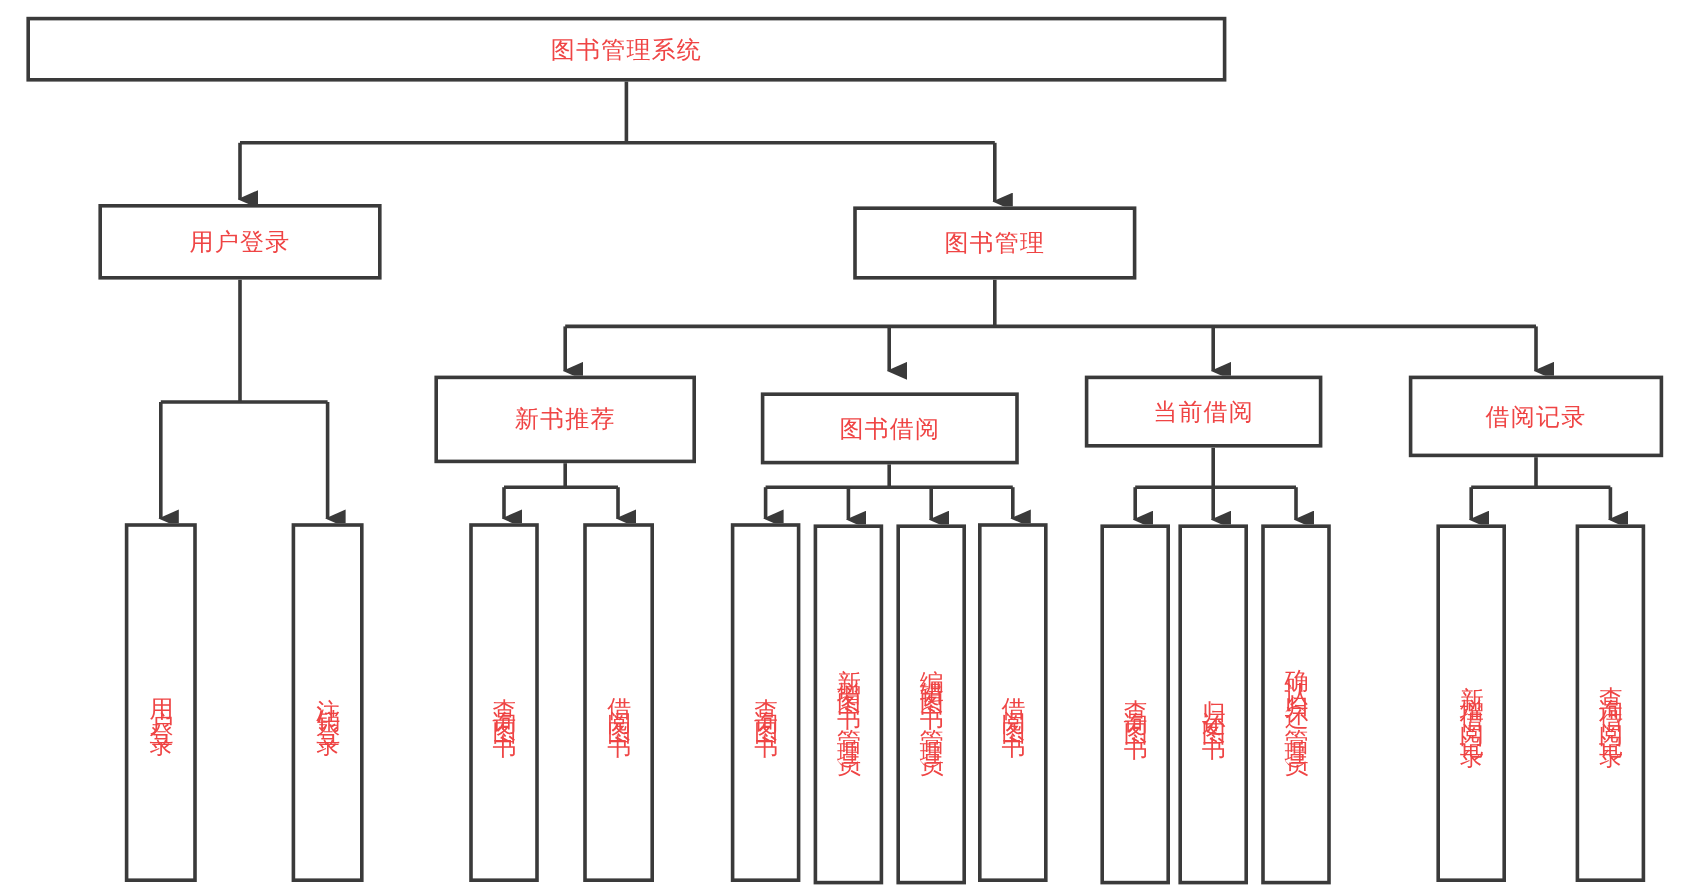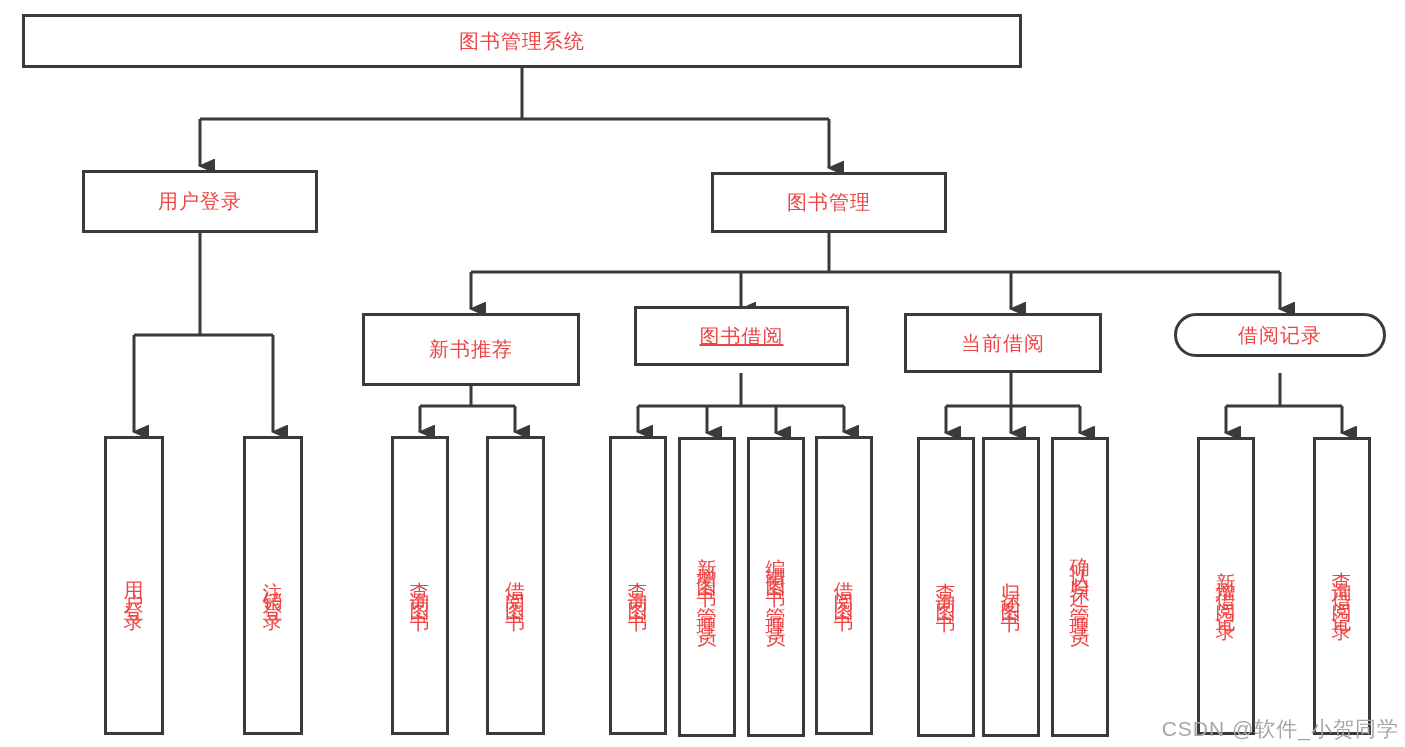--- a/index.html
+++ b/index.html
@@ -18,23 +18,23 @@
   .v-node { font-size:20px; }
   .v-node .vtext {
     writing-mode:vertical-rl; text-orientation:mixed;
     letter-spacing:0.5em; line-height:1;
   }
   
   .n-root       { left:22px;  top:14px;  width:1000px; height:54px; }
   .n-userlogin  { left:82px;  top:170px; width:236px;  height:63px; }
   .n-bookmgmt   { left:711px; top:172px; width:236px;  height:61px; }
   .n-nbr        { left:362px; top:313px; width:218px;  height:73px; }
-  .n-bb         { left:634px; top:306px; width:215px;  height:60px;text-decoration:underline; }
+  .n-bb         { left:634px; top:327px; width:215px;  height:60px; }
   .n-cb         { left:904px; top:313px; width:198px;  height:60px; }
-  .n-br         { left:1174px;top:313px; width:212px;  height:44px;border-radius:27px; }
+  .n-br         { left:1174px;top:313px; width:212px;  height:68px; }
   .n-login      { left:104px; top:436px; width:60px; height:299px; }
   .n-logout     { left:243px; top:436px; width:60px; height:299px; }
   .n-b1         { left:391px; top:436px; width:58px; height:299px; }
   .n-b2         { left:486px; top:436px; width:59px; height:299px; }
   .n-c1         { left:609px; top:436px; width:58px; height:299px; }
   .n-c2         { left:678px; top:437px; width:58px; height:300px; }
   .n-c3         { left:747px; top:437px; width:58px; height:300px; }
   .n-c4         { left:815px; top:436px; width:58px; height:299px; }
   .n-d1         { left:917px; top:437px; width:58px; height:300px; }
   .n-d2         { left:982px; top:437px; width:58px; height:300px; }
@@ -150,15 +150,14 @@
     <span class="vtext">确认归还（管理员）</span>
   </div>
 
   <div class="node v-node n-e1">
     <span class="vtext">新增借阅记录</span>
   </div>
   <div class="node v-node n-e2">
     <span class="vtext">查询借阅记录</span>
   </div>
 
-  <div class="watermark">CSDN @软件_小贺同学</div>
 
 </div>
 
 </body></html>

